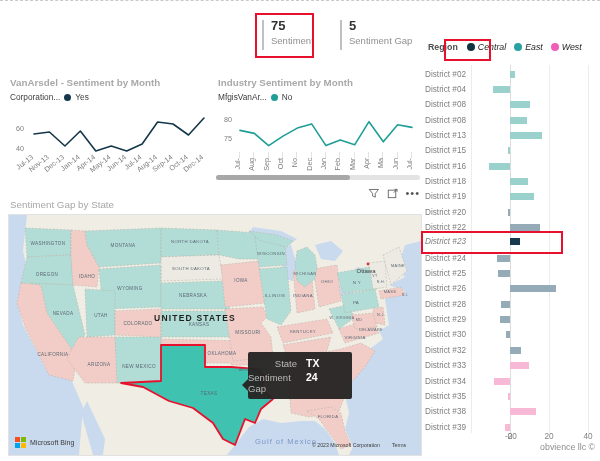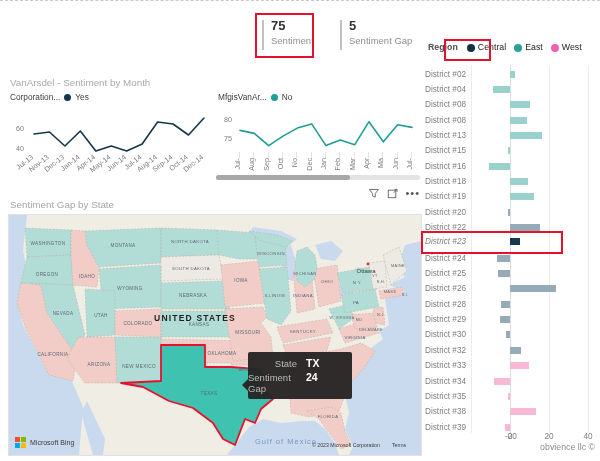--- a/index.html
+++ b/index.html
@@ -8,21 +8,21 @@
   
   .title{position:absolute;left:16px;top:20px;font-size:25px;color:#424242;letter-spacing:.5px;font-weight:400;}
   .kpi{position:absolute;top:16px;width:80px;height:36px;}
   .kpi .bar{position:absolute;left:0;top:3px;width:2px;height:30px;background:#c0c0c0;}
   .kpi .val{position:absolute;left:9px;top:1px;font-size:13px;font-weight:bold;color:#333;}
   .kpi .lab{position:absolute;left:9px;top:18px;font-size:9.5px;color:#909090;white-space:nowrap;}
   
   .ann{position:absolute;border:2px solid #e8112d;background:transparent;pointer-events:none;}
   
   .vis{position:absolute;}
-  .vis-title{position:absolute;left:2px;top:0;font-size:9.8px;color:#a9a9a9;white-space:nowrap;}
+  .vis-title{position:absolute;left:2px;top:0;font-size:9.8px;color:#a9a9a9;white-space:nowrap;font-weight:bold;}
   .vis-legend{position:absolute;left:2px;top:15px;font-size:8.3px;color:#3c3c3c;display:flex;align-items:center;gap:4px;white-space:nowrap;}
   .dot{display:inline-block;width:7px;height:7px;border-radius:50%;}
   .axis-text{font-size:7.2px;fill:#7d7d7d;}
   
   .map-title{position:absolute;left:10px;top:198px;font-size:9.8px;color:#a6a6a6;}
   .map-box{position:absolute;left:8px;top:213px;width:412px;height:240px;border:1px solid #e2e2e2;box-sizing:content-box;overflow:hidden;background:#c9daee;}
   .map-box svg{display:block;}
   .st{stroke:#b3afa2;stroke-width:.5;stroke-dasharray:2 1.5;}
   .st-teal{fill:#b2ddd6;}
   .st-pink{fill:#f2cdc8;}
@@ -42,21 +42,21 @@
   .tt-v{font-size:10.5px;font-weight:bold;color:#fff;min-width:18px;text-align:left;}
   
   .vtools{position:absolute;left:368px;top:184px;width:52px;height:16px;display:flex;align-items:center;justify-content:flex-end;gap:7px;color:#555;}
   .vtools svg{display:block;}
   .vtools .dots{font-size:11px;letter-spacing:1px;line-height:10px;color:#555;}
   
   .panel{position:absolute;left:420px;top:0;width:180px;height:461px;}
   .panel-title{position:absolute;left:8px;top:23px;font-size:9.6px;color:#a6a6a6;white-space:nowrap;}
   .p-legend{position:absolute;left:8px;top:41px;display:flex;align-items:center;gap:9px;font-size:8.8px;color:#252423;}
   .p-legend .cap{font-weight:bold;color:#4d4d4d;}
-  .p-legend .item{display:flex;align-items:flex-end;gap:3px;}
+  .p-legend .item{display:flex;align-items:center;gap:3px;font-style:italic;}
   .p-legend .dot{width:8px;height:8px;}
   .grid-line{position:absolute;top:64px;height:368px;width:1px;background:#ececec;}
   .grid-line.zero{background:#dddddd;}
   .d-row{position:absolute;left:0;width:180px;height:15px;}
   .d-lbl{position:absolute;left:0;top:0;width:46px;text-align:right;font-size:8.2px;color:#7e7e7e;line-height:15px;white-space:nowrap;}
   .d-bar{position:absolute;top:4px;height:7px;}
   .x-tick{position:absolute;top:431px;width:24px;margin-left:-12px;text-align:center;font-size:8.2px;color:#808080;}
   .watermark{position:absolute;right:5px;top:441px;font-size:8.8px;color:#8c8c8c;}
 </style>
 </head>
@@ -96,20 +96,21 @@
         <text x="118.69999999999999" y="53" text-anchor="end" class="axis-text" transform="rotate(-38 118.69999999999999 53)">Jun-14</text>
         <text x="134.14999999999998" y="53" text-anchor="end" class="axis-text" transform="rotate(-38 134.14999999999998 53)">Jul-14</text>
         <text x="149.6" y="53" text-anchor="end" class="axis-text" transform="rotate(-38 149.6 53)">Aug-14</text>
         <text x="165.04999999999998" y="53" text-anchor="end" class="axis-text" transform="rotate(-38 165.04999999999998 53)">Sep-14</text>
         <text x="180.5" y="53" text-anchor="end" class="axis-text" transform="rotate(-38 180.5 53)">Oct-14</text>
         <text x="195.95" y="53" text-anchor="end" class="axis-text" transform="rotate(-38 195.95 53)">Dec-14</text>
       </svg>
   </div>
 
   <div class="vis" style="left:216px;top:76px;width:204px;height:112px;">
+    <div class="vis-title">Industry Sentiment by Month</div>
     <div class="vis-legend">
       <span>MfgisVanAr...</span>
       <span class="dot" style="background:#1f9e96"></span>
       <span>No</span>
     </div>
     <svg id="ind-svg" width="204" height="84" style="position:absolute;left:0;top:28px;">
         <text x="16" y="35.5" text-anchor="end" class="axis-text">75</text>
         <text x="16" y="16.5" text-anchor="end" class="axis-text">80</text>
         <polyline points="24,25.4 38.33,28.4 52.66,40.6 66.99000000000001,31.1 81.32,23.1 95.65,18.9 109.98,40.6 124.31,34.9 138.64,39.8 152.97,16.7 167.3,36.8 181.63,19.7 195.96,22.4" fill="none" stroke="#1f9e96" stroke-width="1.6" stroke-linejoin="round" stroke-linecap="round"></polyline>
         <text x="24" y="47" text-anchor="end" class="axis-text" transform="rotate(-90 24 47)">Jul-...</text>

